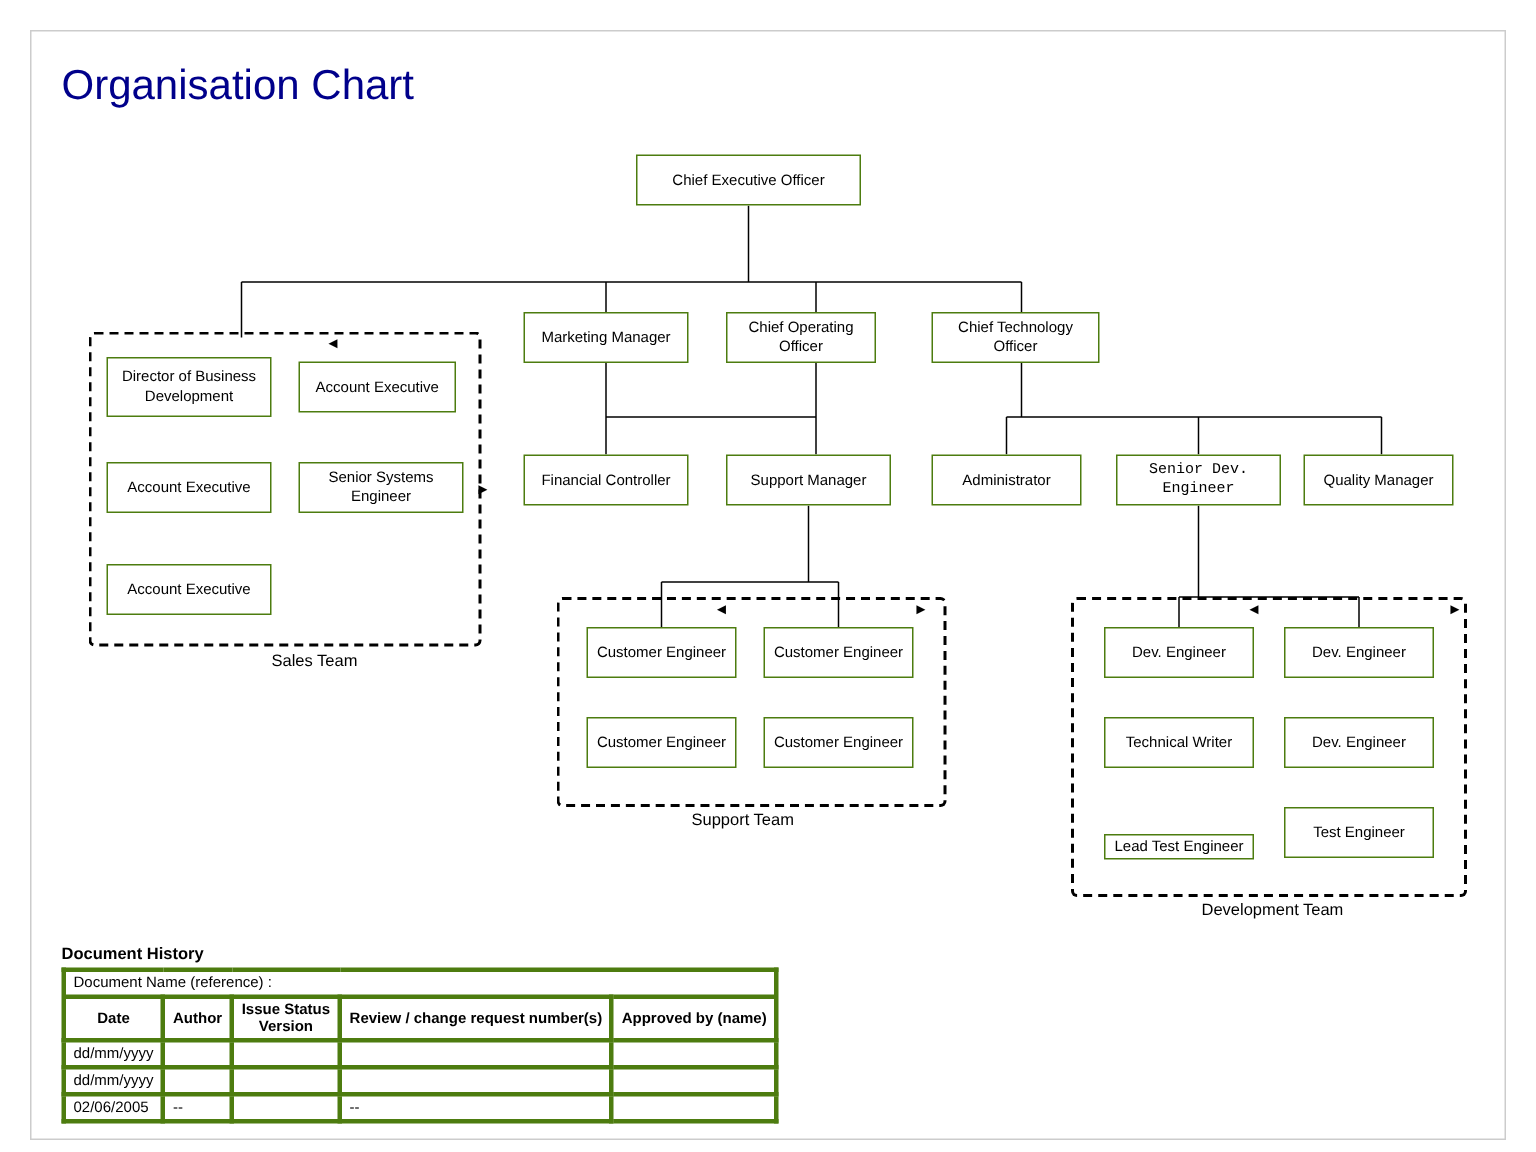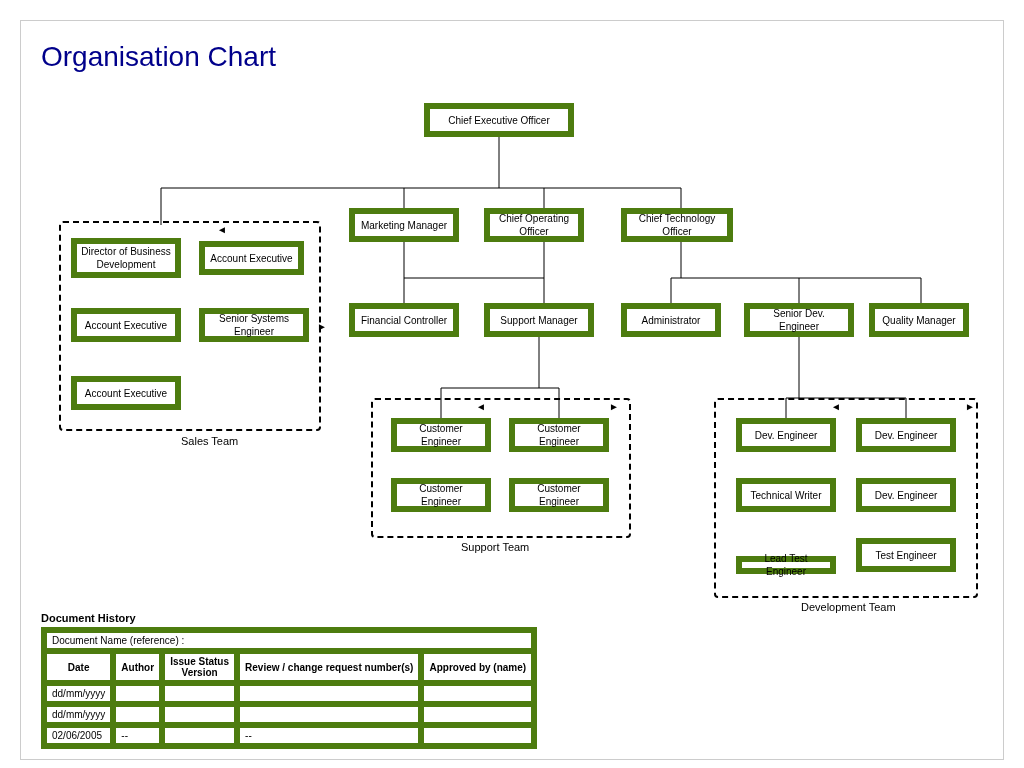--- a/index.html
+++ b/index.html
@@ -35,21 +35,21 @@
       position: absolute;
       top: 0;
       left: 0;
       width: 100%;
       height: 600px;
       pointer-events: none;
     }
     
     .node {
       position: absolute;
-      border: 6px solid #4d7c0f;
+      border: 1px solid #4d7c0f;
       text-align: center;
       background: #fff;
       display: flex;
       align-items: center;
       justify-content: center;
       padding: 3px 4px;
       line-height: 1.3;
       font-size: 10px;
     }
     
@@ -74,21 +74,21 @@
       font-weight: bold;
       font-size: 11px;
       margin-bottom: 3px;
     }
     .doc-history table {
       border-collapse: collapse;
       font-size: 10px;
     }
     .doc-history table td,
     .doc-history table th {
-      border: 6px solid #4d7c0f;
+      border: 3px solid #4d7c0f;
       padding: 2px 5px;
       white-space: nowrap;
     }
     .doc-history .ref-row td {
       border-bottom: none;
     }
   </style>
 </head>
 <body>
 
@@ -178,21 +178,21 @@
     </div>
 
     <div class="node" style="left:443px;top:210px;width:110px;height:34px;">
       <span>Support Manager</span>
     </div>
 
     <div class="node" style="left:580px;top:210px;width:100px;height:34px;">
       <span>Administrator</span>
     </div>
 
-    <div class="node" style="left:703px;top:210px;width:110px;height:34px;">
+    <div class="node" style="left:703px;top:210px;width:110px;height:34px;font-family:Liberation Mono, monospace;">
       <span>Senior Dev. Engineer</span>
     </div>
 
     <div class="node" style="left:828px;top:210px;width:100px;height:34px;">
       <span>Quality Manager</span>
     </div>
 
     <div class="node" style="left:350px;top:325px;width:100px;height:34px;">
       <span>Customer Engineer</span>
     </div>

